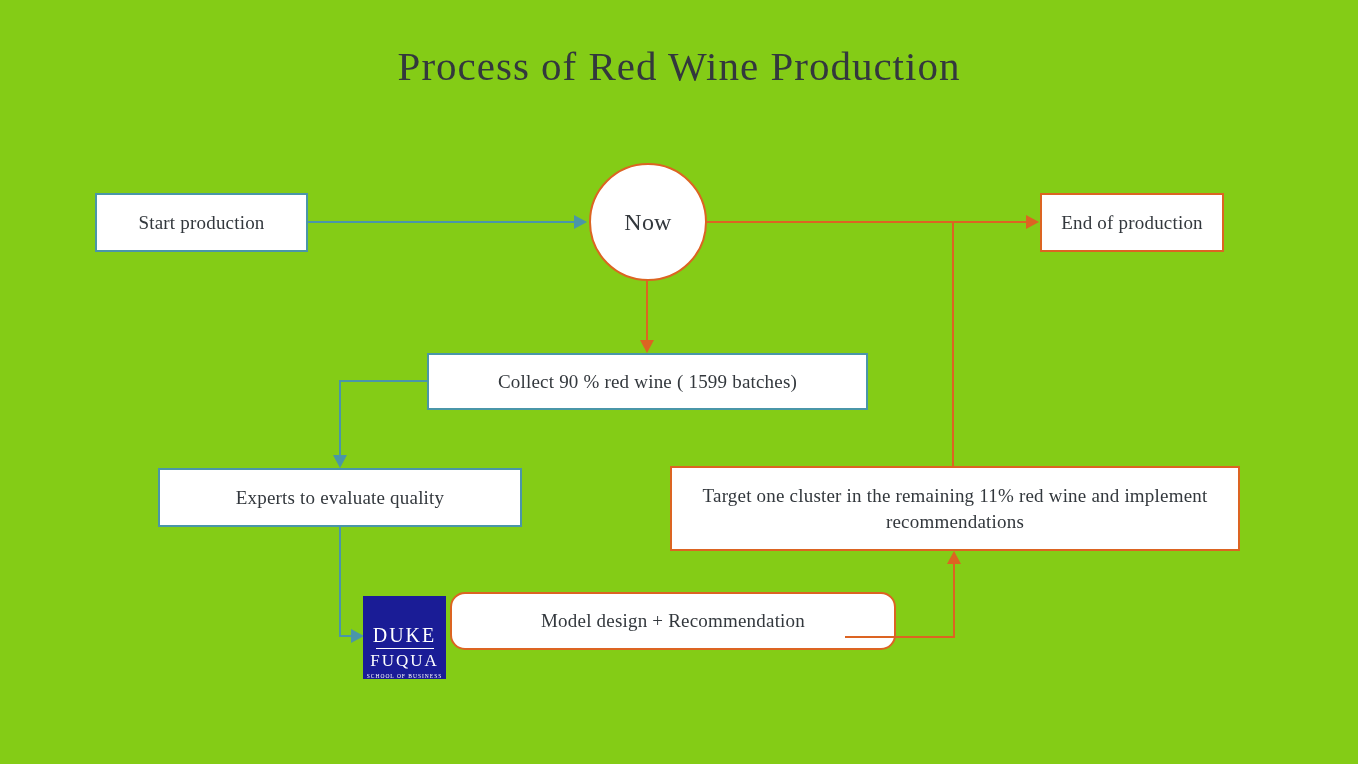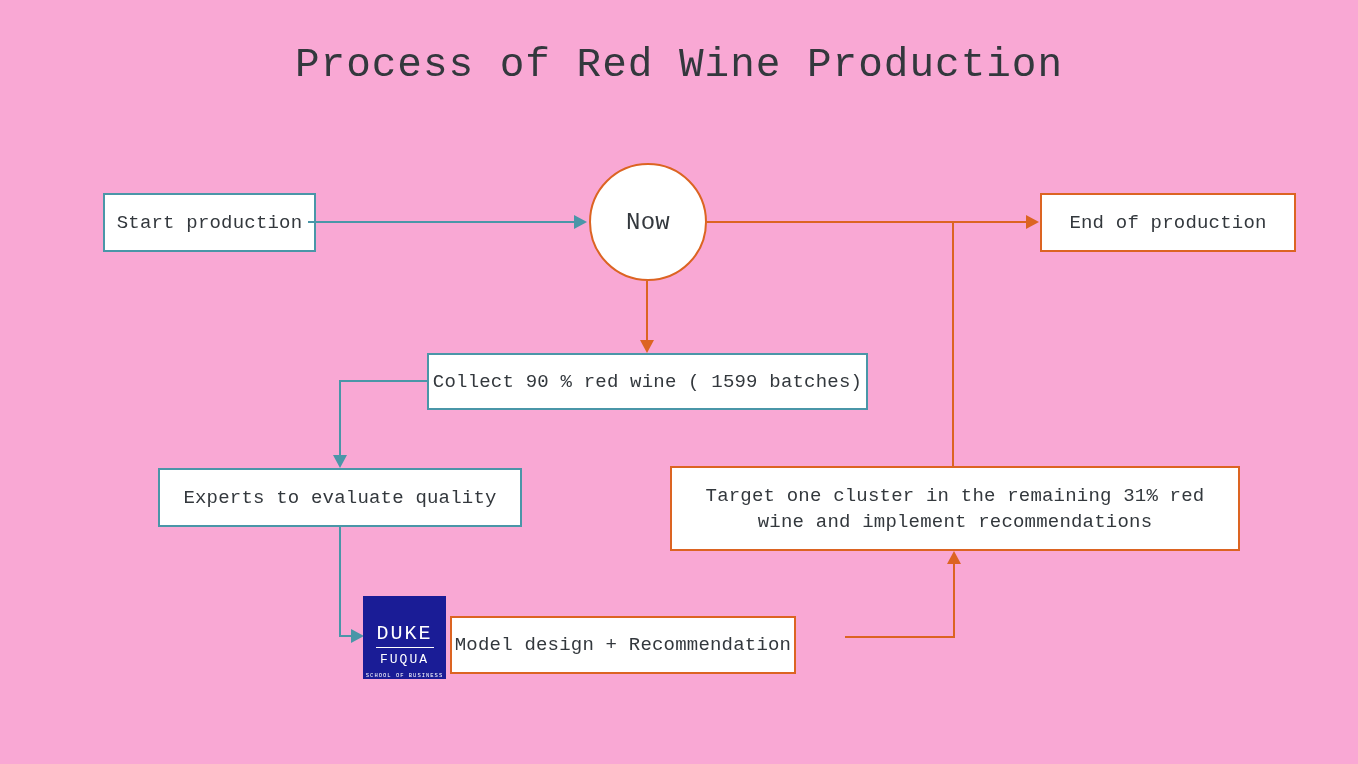--- a/index.html
+++ b/index.html
@@ -1,20 +1,20 @@
 <!DOCTYPE html>
 <html style="--teal: #4A96A8; --orange: #DC6422; --logo_blue: #1A1C96; --text_dark: #33383D;"><head>
 <meta charset="utf-8">
 <style>
   html,body{margin:0;padding:0;background:#ffffff;}
   #stage{
     position:relative;
     width:1358px;height:764px;
-    background:#f9a8d4;
-    font-family:Liberation Mono, monospace;
+    background:#84cc16;
+    font-family:Liberation Serif, serif;
     color:var(--text_dark,#33383D);
     overflow:hidden;
   }
   .title{
     position:absolute;left:0;top:42px;width:100%;
     text-align:center;
     font-size:41px;
     font-weight:400;
     letter-spacing:1px;
     color:var(--text_dark,#33383D);
@@ -58,46 +58,46 @@
   }
   .logo{
     position:absolute;left:363px;top:596px;width:83px;height:83px;
     background:var(--logo_blue,#1A1C96);
     display:flex;flex-direction:column;align-items:center;justify-content:flex-end;
     color:#ffffff;
     z-index:3;
   }
   .logo .l1{font-size:20px;letter-spacing:2px;line-height:20px;}
   .logo .rule{width:58px;height:1px;background:#ffffff;margin:3px 0 3px 0;}
-  .logo .l2{font-size:13px;letter-spacing:2px;line-height:17px;}
+  .logo .l2{font-size:17px;letter-spacing:2px;line-height:17px;}
   .logo .l3{font-size:5.5px;letter-spacing:1px;margin-top:4px;}
   .target-node{line-height:26px;padding:0 18px;}
 </style>
 </head>
 <body>
 
 <div id="stage">
 
   <div class="title">Process of Red Wine Production</div>
 
-  <div class="node teal-box" style="left:95px;top:193px;width:213px;height:59px;margin-left:8px;">
+  <div class="node teal-box" style="left:95px;top:193px;width:213px;height:59px;">
     <span>Start production</span>
   </div>
 
   <div class="line teal-line" style="left:308px;top:221px;width:267px;height:2px;"></div>
   <div class="arrow arrow-right-teal" style="left:574px;top:215px;"></div>
 
   <div class="node orange-box circle" style="left:589px;top:163px;width:118px;height:118px;font-size:24px;">
     <span>Now</span>
   </div>
 
   <div class="line orange-line" style="left:707px;top:221px;width:320px;height:2px;"></div>
   <div class="arrow arrow-right-orange" style="left:1026px;top:215px;"></div>
 
-  <div class="node orange-box" style="left:1040px;top:193px;width:256px;height:59px;">
+  <div class="node orange-box" style="left:1040px;top:193px;width:184px;height:59px;">
     <span>End of production</span>
   </div>
 
   <div class="line orange-line" style="left:646px;top:281px;width:2px;height:60px;"></div>
   <div class="arrow arrow-down-orange" style="left:640px;top:340px;"></div>
 
   <div class="node teal-box" style="left:427px;top:353px;width:441px;height:57px;">
     <span>Collect 90 % red wine ( 1599 batches)</span>
   </div>
 
@@ -113,27 +113,27 @@
   <div class="line teal-line" style="left:339px;top:635px;width:14px;height:2px;"></div>
   <div class="arrow arrow-right-teal" style="left:351px;top:629px;"></div>
 
   <div class="logo">
     <div class="l1">DUKE</div>
     <div class="rule"></div>
     <div class="l2">FUQUA</div>
     <div class="l3">SCHOOL OF BUSINESS</div>
   </div>
 
-  <div class="node orange-box" style="left:450px;top:616px;width:346px;height:58px;">
+  <div class="node orange-box" style="left:450px;top:592px;width:446px;height:58px;border-radius:15px;">
     <span>Model design + Recommendation</span>
   </div>
 
   <div class="line orange-line" style="left:845px;top:636px;width:110px;height:2px;"></div>
   <div class="line orange-line" style="left:953px;top:562px;width:2px;height:76px;"></div>
   <div class="arrow arrow-up-orange" style="left:947px;top:551px;"></div>
 
   <div class="node orange-box target-node" style="left:670px;top:466px;width:570px;height:85px;">
-    <span>Target one cluster in the remaining 31% red wine and implement recommendations</span>
+    <span>Target one cluster in the remaining 11% red wine and implement recommendations</span>
   </div>
 
   <div class="line orange-line" style="left:952px;top:222px;width:2px;height:244px;"></div>
 
 </div>
 
 </body></html>

